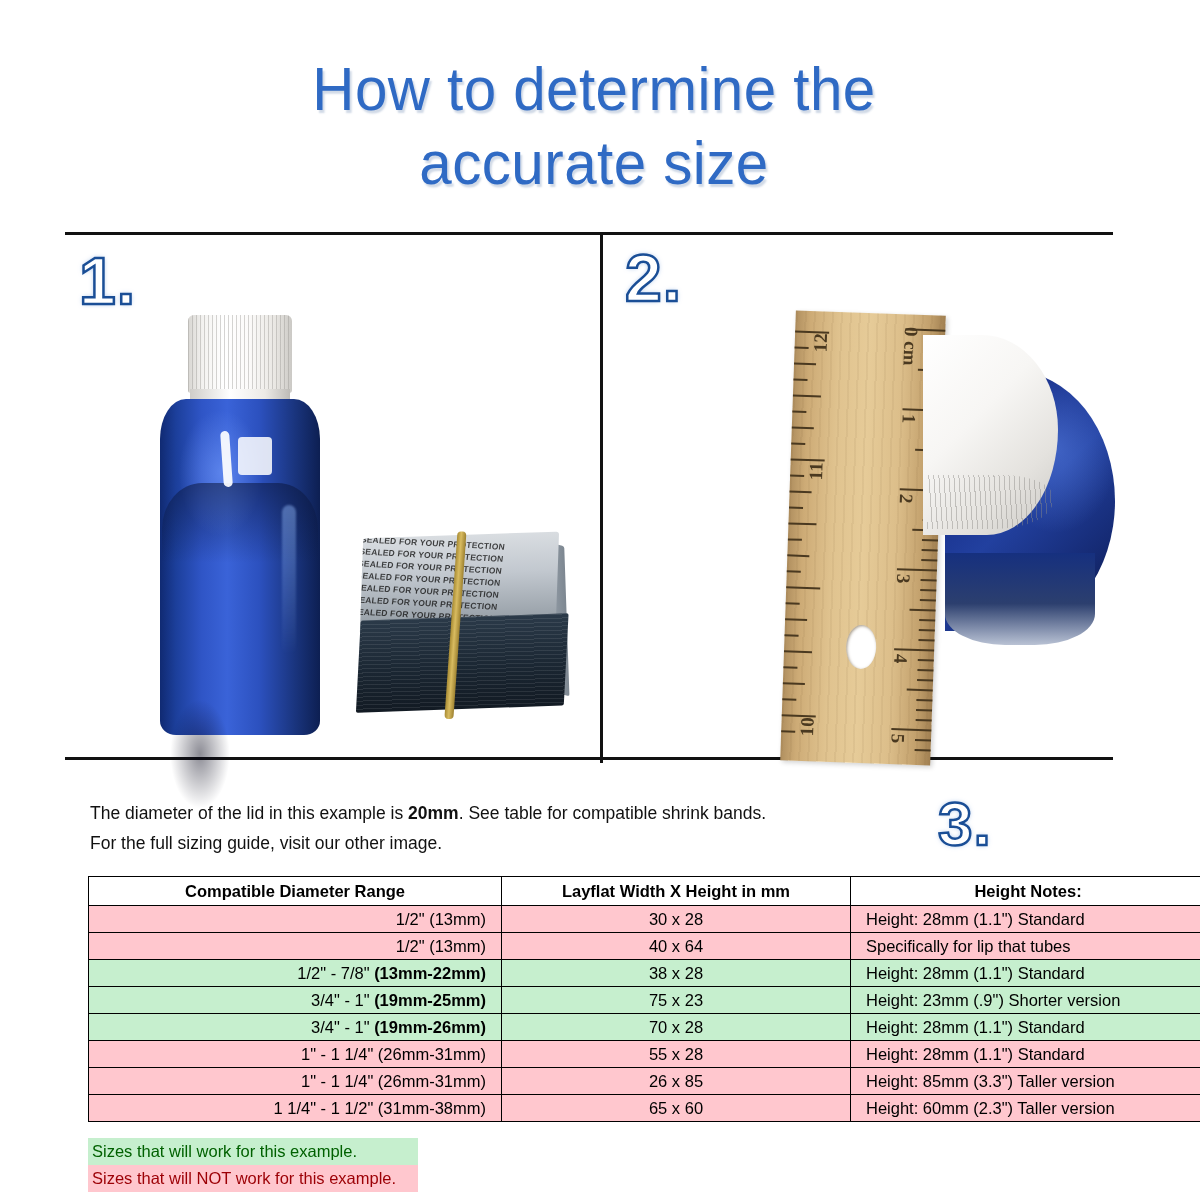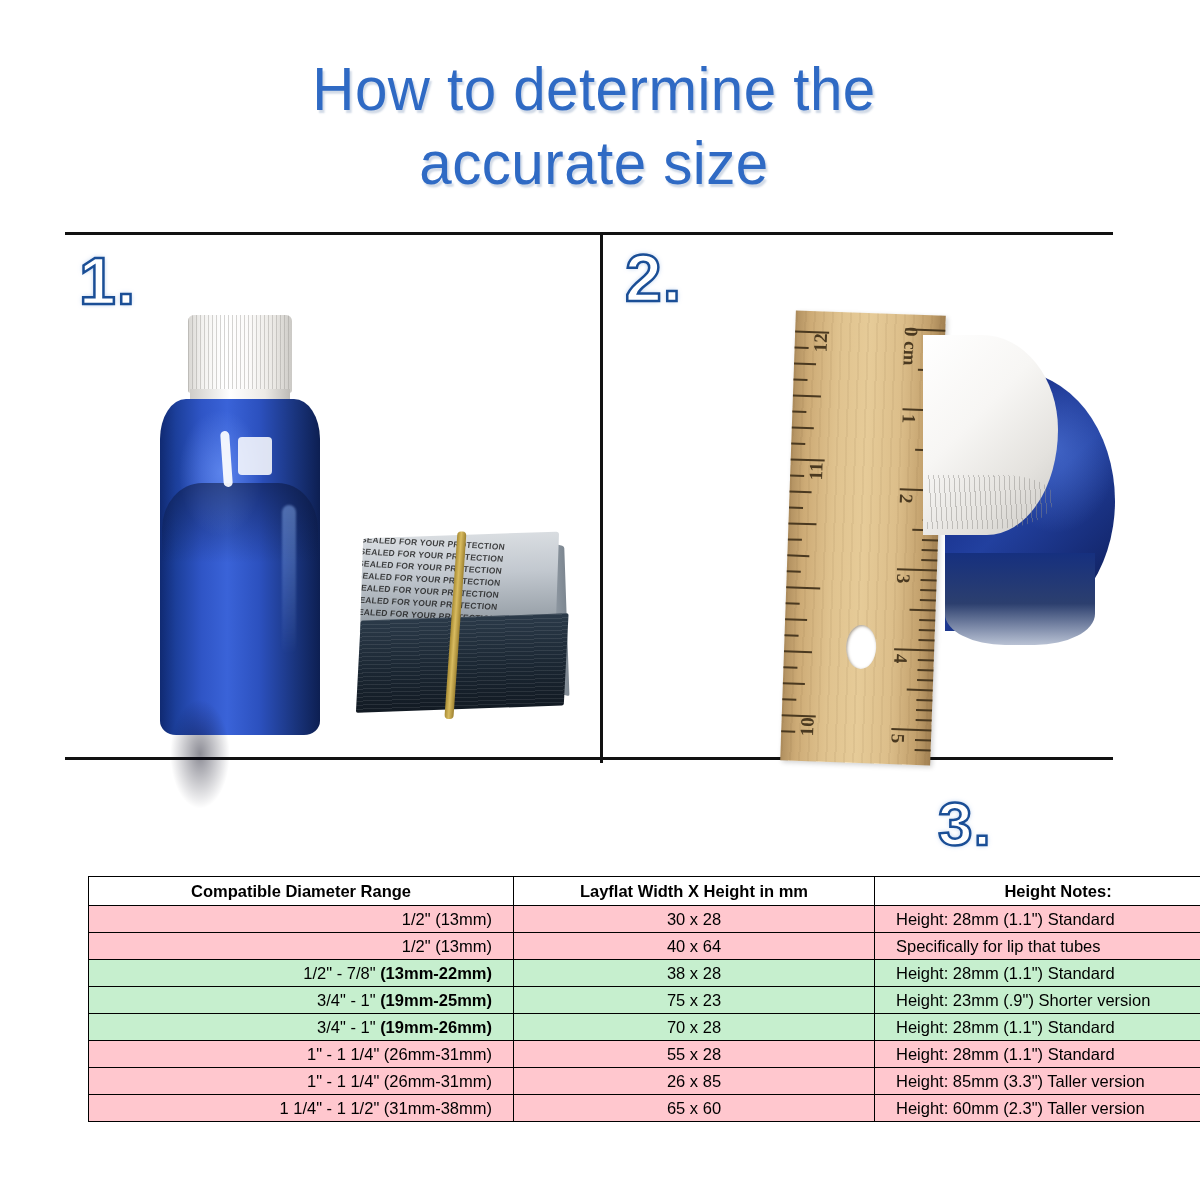--- a/index.html
+++ b/index.html
@@ -211,21 +211,21 @@
   .tbl{
     position:absolute;left:88px;top:876px;width:1024px;
     border-collapse:collapse;
     table-layout:fixed;
     font-family:"Liberation Sans Narrow","Liberation Sans",sans-serif;
     font-size:16.5px;
   }
   .tbl th,.tbl td{
     border:1.6px solid #000;
     height:26px;
-    padding:0 21px;
+    padding:0 15px;
     color:#000;
     white-space:nowrap;
     overflow:hidden;
   }
   .tbl th{font-weight:700;text-align:center;background:#fff;height:28px;}
   .c1{width:382px;text-align:right;}
   .c2{width:318px;text-align:center;}
   .c3{width:324px;text-align:left;}
   tr.ok td{background:#c6efce;}
   tr.no td{background:#ffc7ce;}
@@ -381,20 +381,24 @@
 
     <div class="lid-group">
       <div class="lid-blue"></div>
       <div class="lid-blue-bottom"></div>
       <div class="lid-white"></div>
     </div>
   </div>
 </div>
 
 <div class="caption">
+  <div>
+    <span>The diameter of the lid in this example is </span><b>20mm</b><span>. See table for compatible shrink bands.</span>
+  </div>
+  <div>For the full sizing guide, visit our other image.</div>
 </div>
 
 <div class="step-num step-3">3.</div>
 
 <table class="tbl">
   <thead>
     <tr>
       <th class="c1">Compatible Diameter Range</th>
       <th class="c2">Layflat Width X Height in mm</th>
       <th class="c3">Height Notes:</th>
@@ -438,13 +442,15 @@
       </tr>
       <tr class="no">
         <td class="c1">1 1/4" - 1 1/2" (31mm-38mm)</td>
         <td class="c2">65 x 60</td>
         <td class="c3">Height: 60mm (2.3") Taller version</td>
       </tr>
     </tbody>
 </table>
 
 <div class="legend">
+  <div class="lg lg-ok">Sizes that will work for this example.</div>
+  <div class="lg lg-no">Sizes that will NOT work for this example.</div>
 </div>
 
 </body></html>

